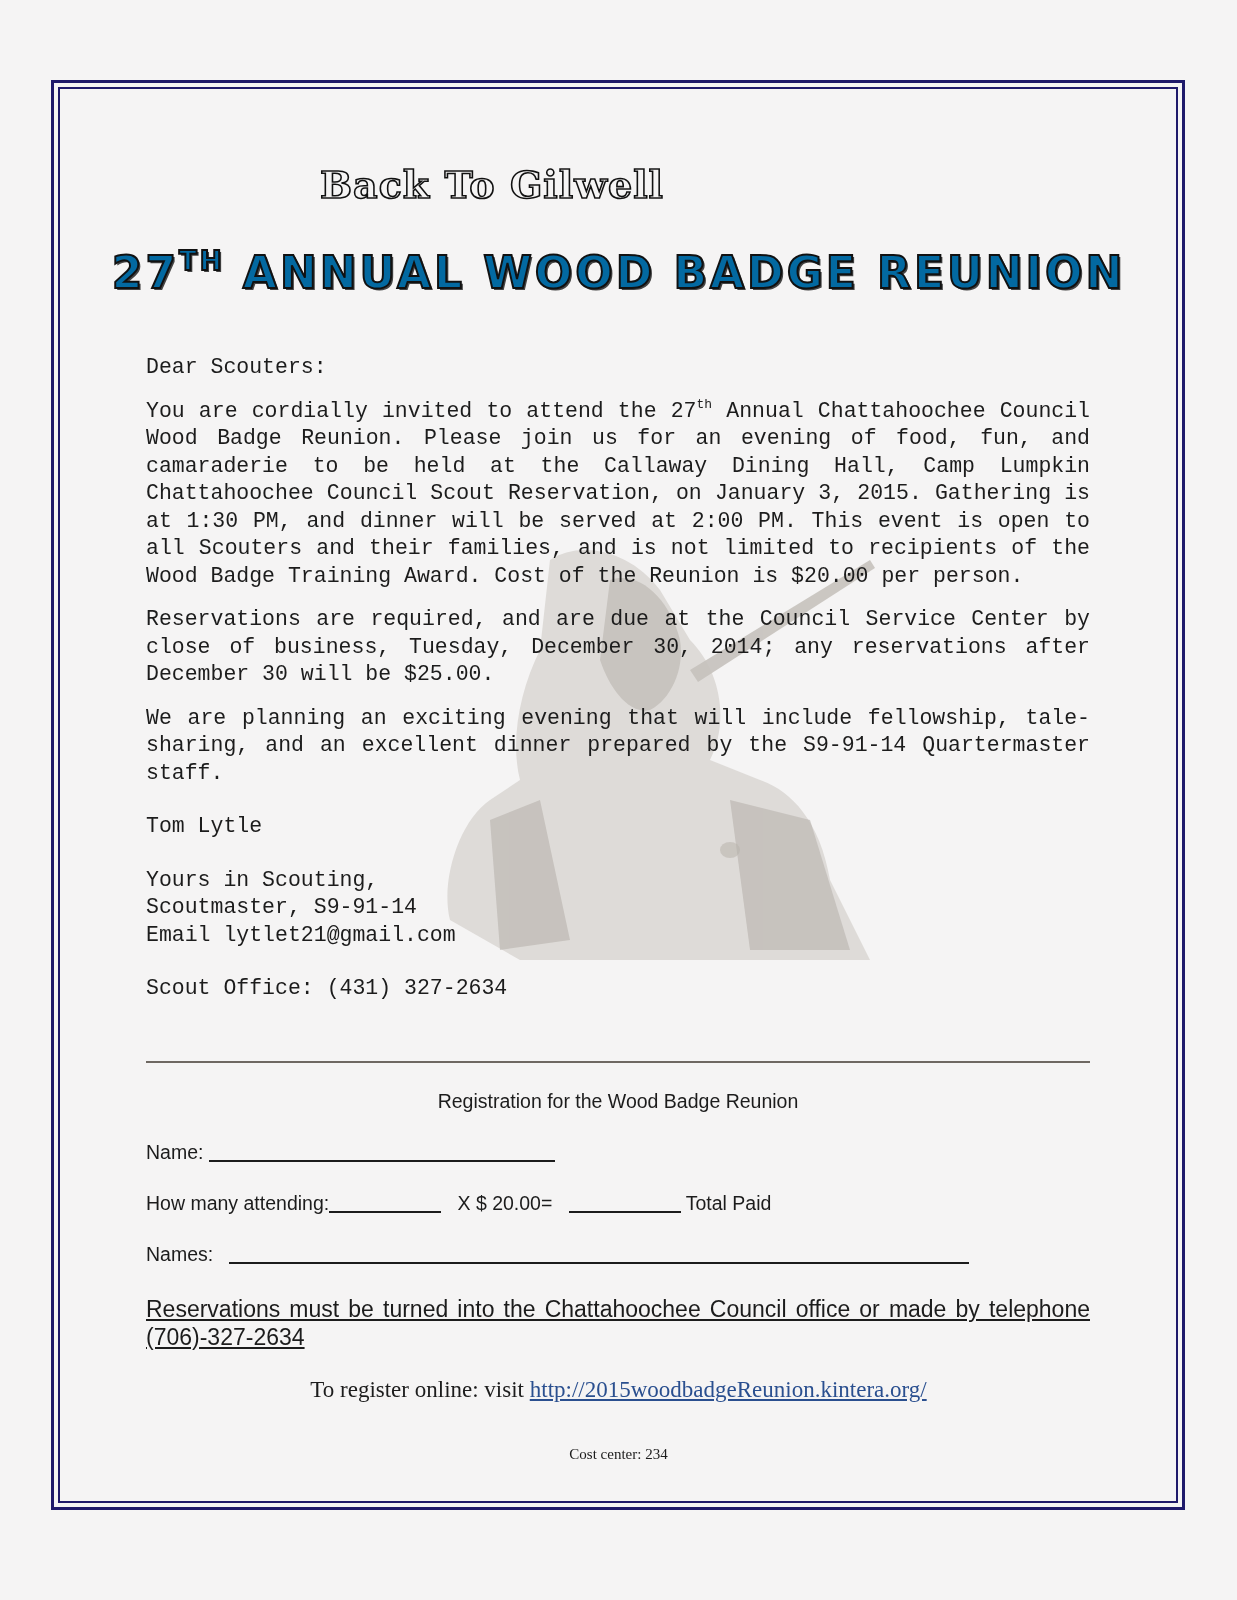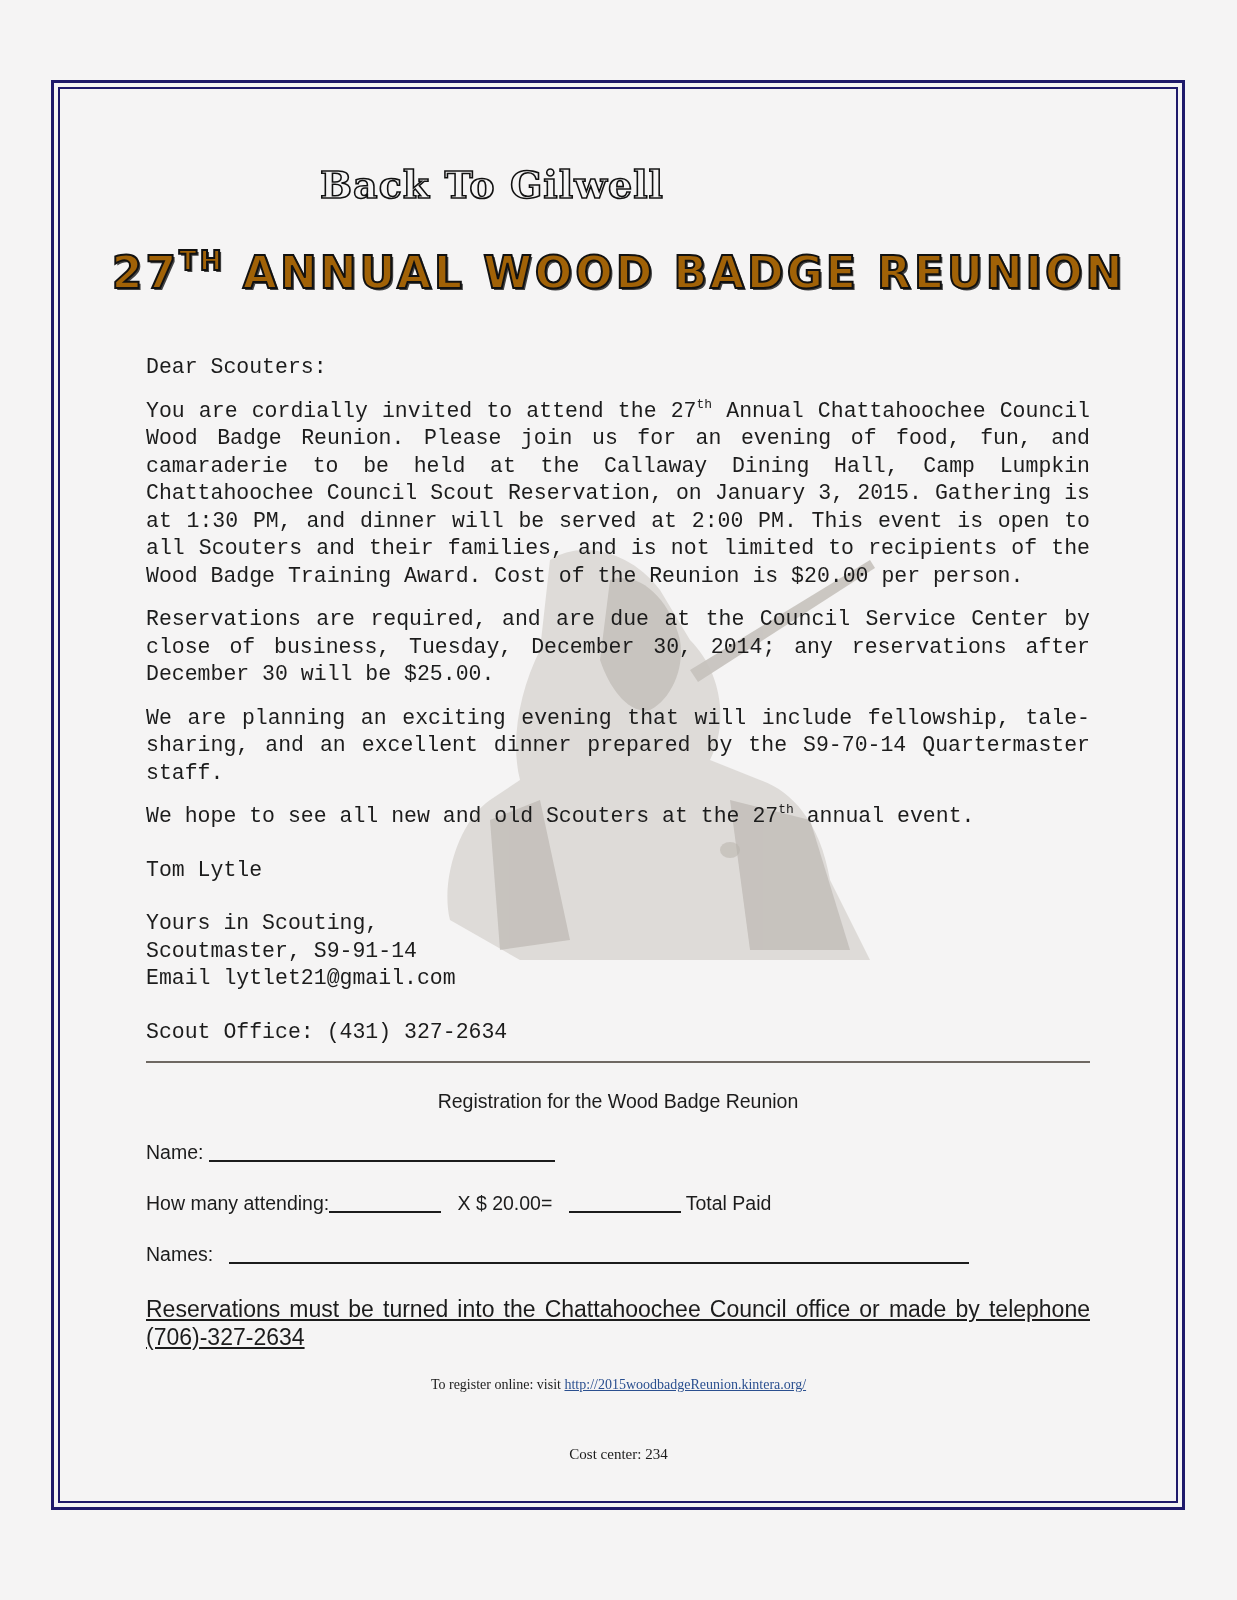--- a/index.html
+++ b/index.html
@@ -21,21 +21,21 @@
     position: absolute; left: 430px; top: 520px; width: 460px; height: 460px;
   }
   .title1 {
     position: absolute; left: 0; width: 984px; top: 162px; text-align: center;
     font-family: "DejaVu Serif", serif; font-size: 38px; font-weight: bold;
     color: #f5f4f4; -webkit-text-stroke: 1.6px #111; letter-spacing: 1px;
   }
   .title2 {
     position: absolute; left: 0; width: 1237px; top: 246px; text-align: center;
     font-family: "DejaVu Sans", sans-serif; font-size: 44px; font-weight: bold;
-    color: #a16207; -webkit-text-stroke: 2px #111; letter-spacing: 3px;
+    color: #0369a1; -webkit-text-stroke: 2px #111; letter-spacing: 3px;
     text-shadow: 2px 2px 0 #444;
   }
   .title2 sup { font-size: 26px; vertical-align: 18px; }
   .content {
     position: absolute; left: 146px; width: 944px; top: 354px;
     font-size: 21.5px; line-height: 27.5px;
   }
   .content p { margin: 0; text-align: justify; font-family: Liberation Mono, monospace; }
   .content sup { font-size: 13px; line-height: 0; vertical-align: 9px; }
   .mt15 { margin-top: 16px !important; }
@@ -50,21 +50,21 @@
   }
   .reg-title { text-align: center; margin-left: 0; }
   .row { margin-top: 28px; white-space: nowrap; }
   .blank { display: inline-block; border-bottom: 2px solid #1c1c1c; vertical-align: -3px; height: 18px; }
   .footer-p {
     position: absolute; left: 146px; width: 944px; top: 1296px;
     font-size: 23px; line-height: 27.5px; text-align: justify; text-decoration: underline;
   }
   .online {
     position: absolute; left: 0; width: 1237px; top: 1377px; text-align: center;
-    font-family: "Liberation Serif", "DejaVu Serif", serif; font-size: 14px;
+    font-family: "Liberation Serif", "DejaVu Serif", serif; font-size: 23px;
   }
   .online a { color: #2a4f8f; text-decoration: underline; }
   .cost {
     position: absolute; left: 0; width: 1237px; top: 1446px; text-align: center;
     font-family: "Liberation Serif", "DejaVu Serif", serif; font-size: 15px;
   }
 </style>
 </head>
 <body>
 
@@ -88,22 +88,21 @@
 </svg>
 
 <div class="title1">Back To Gilwell</div>
 
 <div class="title2"><span>27</span><sup>TH</sup>&nbsp;<span>ANNUAL WOOD BADGE REUNION</span></div>
 
 <div class="content">
   <p>Dear Scouters:</p>
   <p class="mt15"><span>You are cordially invited to attend the 27</span><sup>th</sup><span> Annual Chattahoochee Council Wood Badge Reunion.  Please join us for an evening of food, fun, and camaraderie to be held at the Callaway Dining Hall, Camp Lumpkin Chattahoochee Council Scout Reservation, on January 3, 2015.  Gathering is at 1:30 PM, and dinner will be served at 2:00 PM.  This event is open to all Scouters and their families, and is not limited to recipients of the Wood Badge Training Award.  Cost of the Reunion is $20.00 per person.</span></p>
   <p class="mt15">Reservations are required, and are due at the Council Service Center by close of business, Tuesday, December 30, 2014; any reservations after December 30 will be $25.00.</p>
-  <p class="mt15">We are planning an exciting evening that will include fellowship, tale-sharing, and an excellent dinner prepared by the S9-70-14 Quartermaster staff.</p>
-  <p class="mt15"><span>We hope to see all new and old Scouters at the 27</span><sup>th</sup><span> annual event.</span></p>
+  <p class="mt15">We are planning an exciting evening that will include fellowship, tale-sharing, and an excellent dinner prepared by the S9-91-14 Quartermaster staff.</p>
   <p class="mt26">Tom Lytle</p>
   <p class="mt26">Yours in Scouting,</p>
   <p>Scoutmaster, S9-91-14</p>
   <p>Email lytlet21@gmail.com</p>
   <p class="mt26">Scout Office:  (431) 327-2634</p>
 </div>
 
 <div class="divider"></div>
 
 <div class="form">

